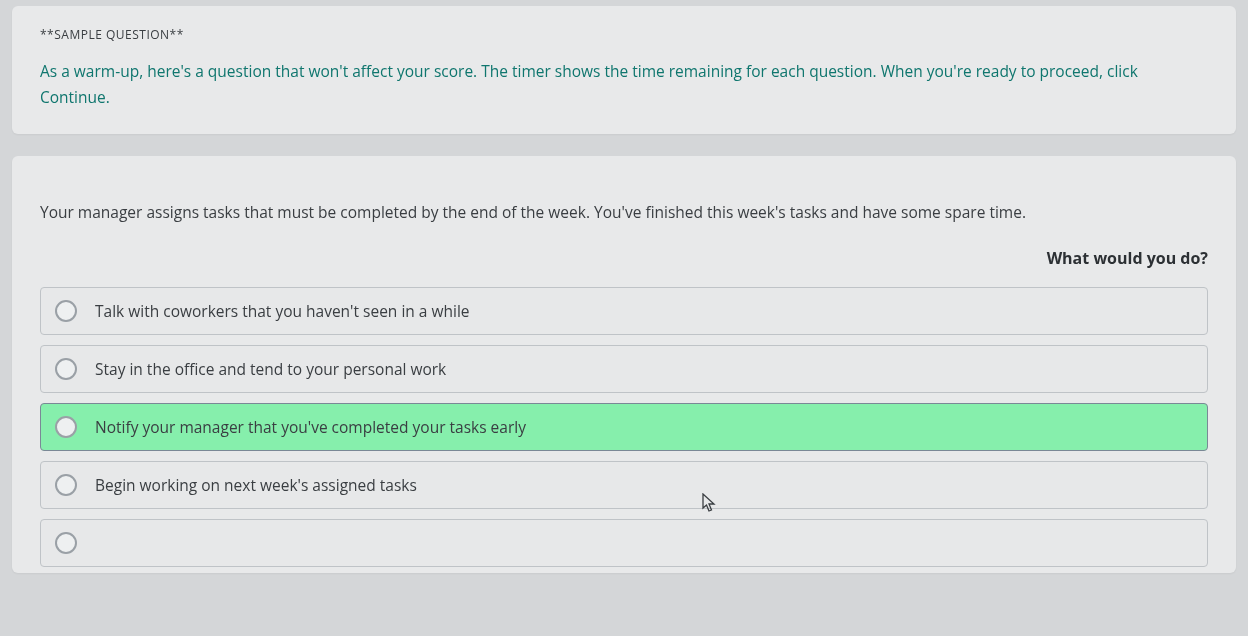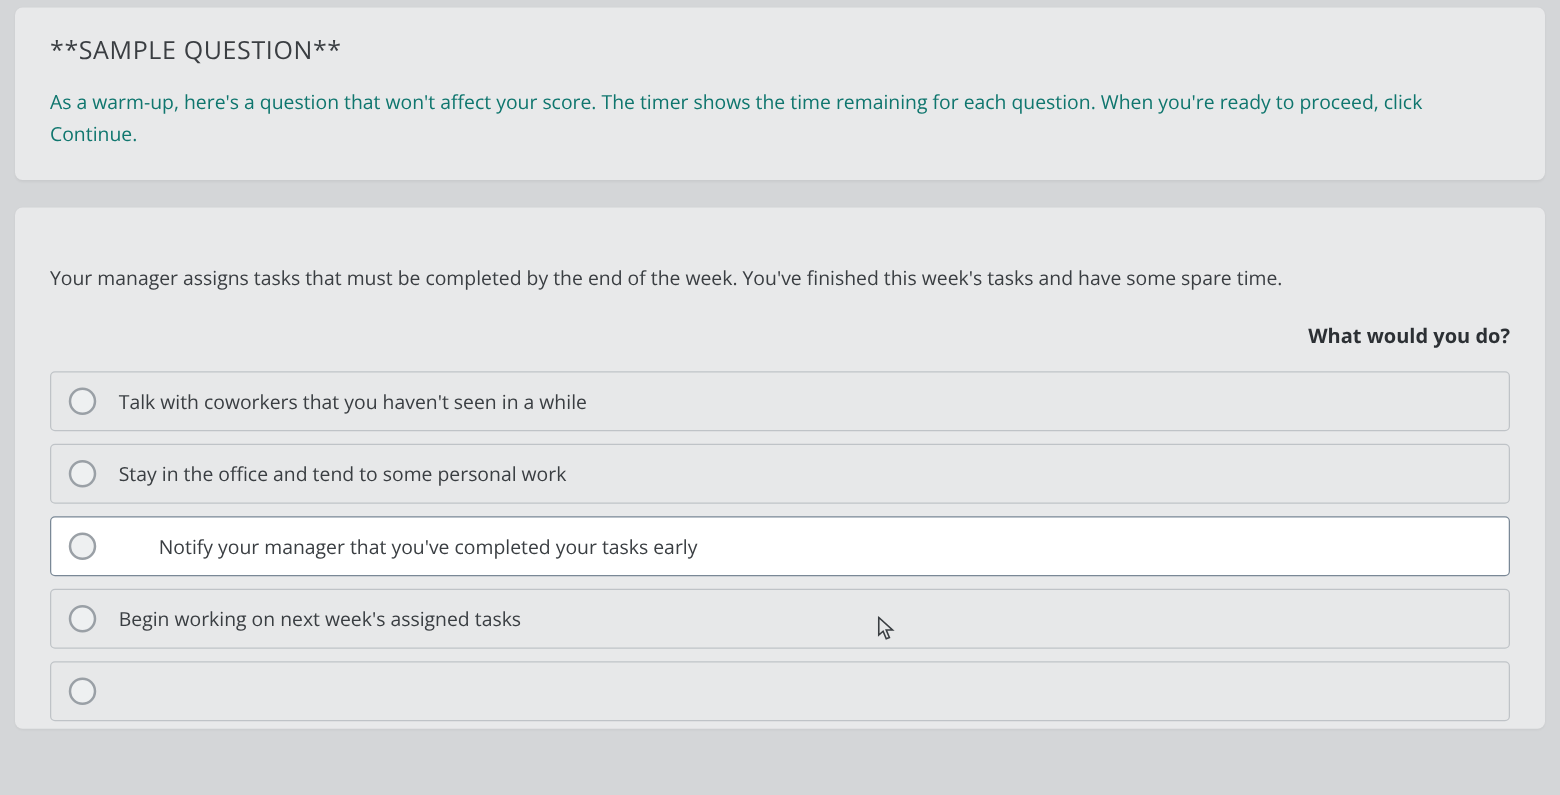--- a/index.html
+++ b/index.html
@@ -25,21 +25,21 @@
       margin-top: 6px;
       padding-top: 20px;
       padding-bottom: 24px;
     }
     .card-question {
       margin-top: 22px;
       padding-top: 44px;
       padding-bottom: 6px;
     }
     .sample-heading {
-      font-size: 20px;
+      font-size: 12px;
       color: #3a3e42;
       letter-spacing: 0.5px;
       margin-bottom: 16px;
       font-weight: 400;
     }
     .intro-text {
       font-size: 15.5px;
       color: #0f766e;
       line-height: 1.65;
     }
@@ -64,22 +64,21 @@
     .option {
       display: flex;
       border: 1px solid #bfc3c7;
       border-radius: 4px;
       background: #e7e8e9;
       padding: 12px 14px;
       cursor: pointer;
     }
     .option.highlight {
       border: 1.5px solid #7a8896;
-      background: #ffffff;
-      gap: 32px;
+      background: #86efac;
     }
     .radio {
       width: 22px;
       height: 22px;
       border: 2px solid #9aa0a6;
       border-radius: 50%;
       flex-shrink: 0;
       margin-right: 18px;
       background: #eef0f1;
     }
@@ -107,21 +106,21 @@
   <div class="question-prompt">What would you do?</div>
   <div class="options">
 
     <div class="option">
       <span class="radio"></span>
       <span class="option-label">Talk with coworkers that you haven't seen in a while</span>
     </div>
 
     <div class="option">
       <span class="radio"></span>
-      <span class="option-label">Stay in the office and tend to some personal work</span>
+      <span class="option-label">Stay in the office and tend to your personal work</span>
     </div>
 
     <div class="option highlight">
       <span class="radio"></span>
       <span class="option-label">Notify your manager that you've completed your tasks early</span>
     </div>
 
     <div class="option">
       <span class="radio"></span>
       <span class="option-label">Begin working on next week's assigned tasks</span>

